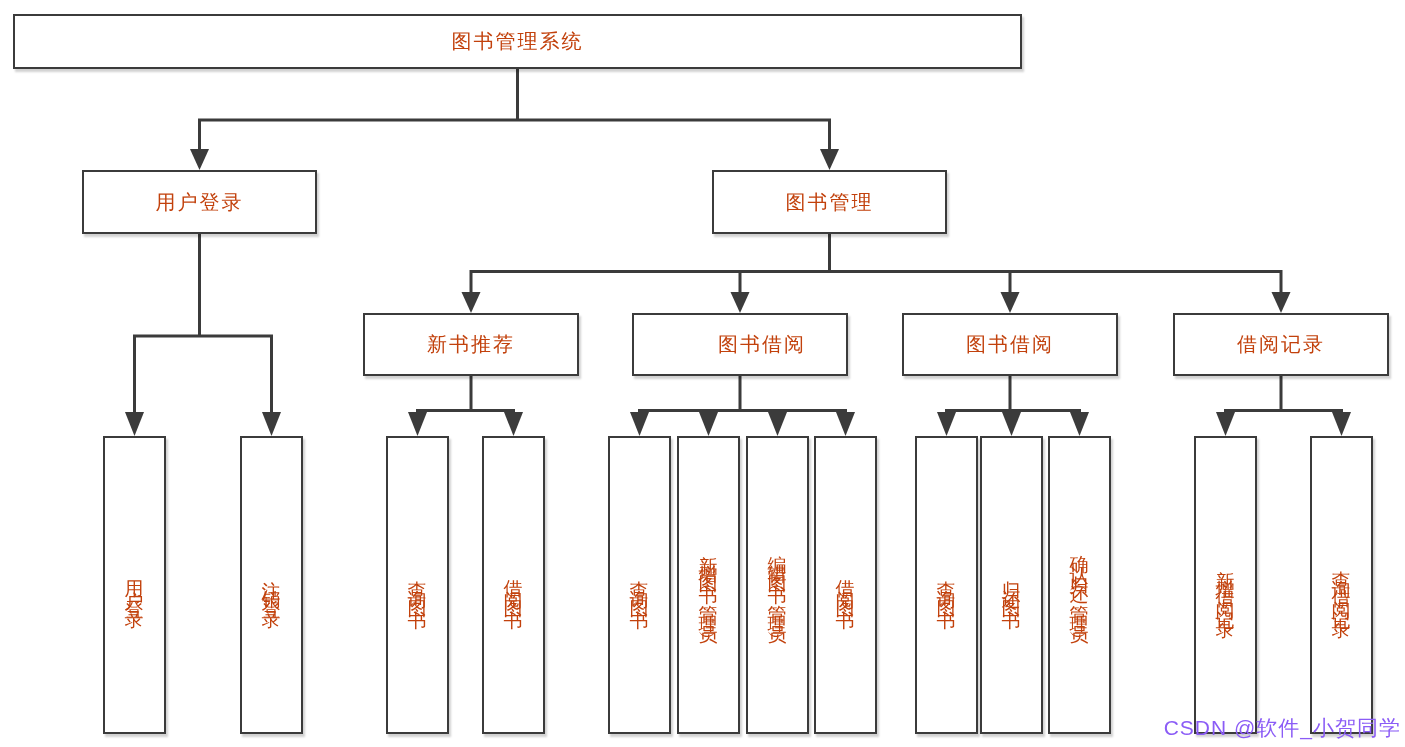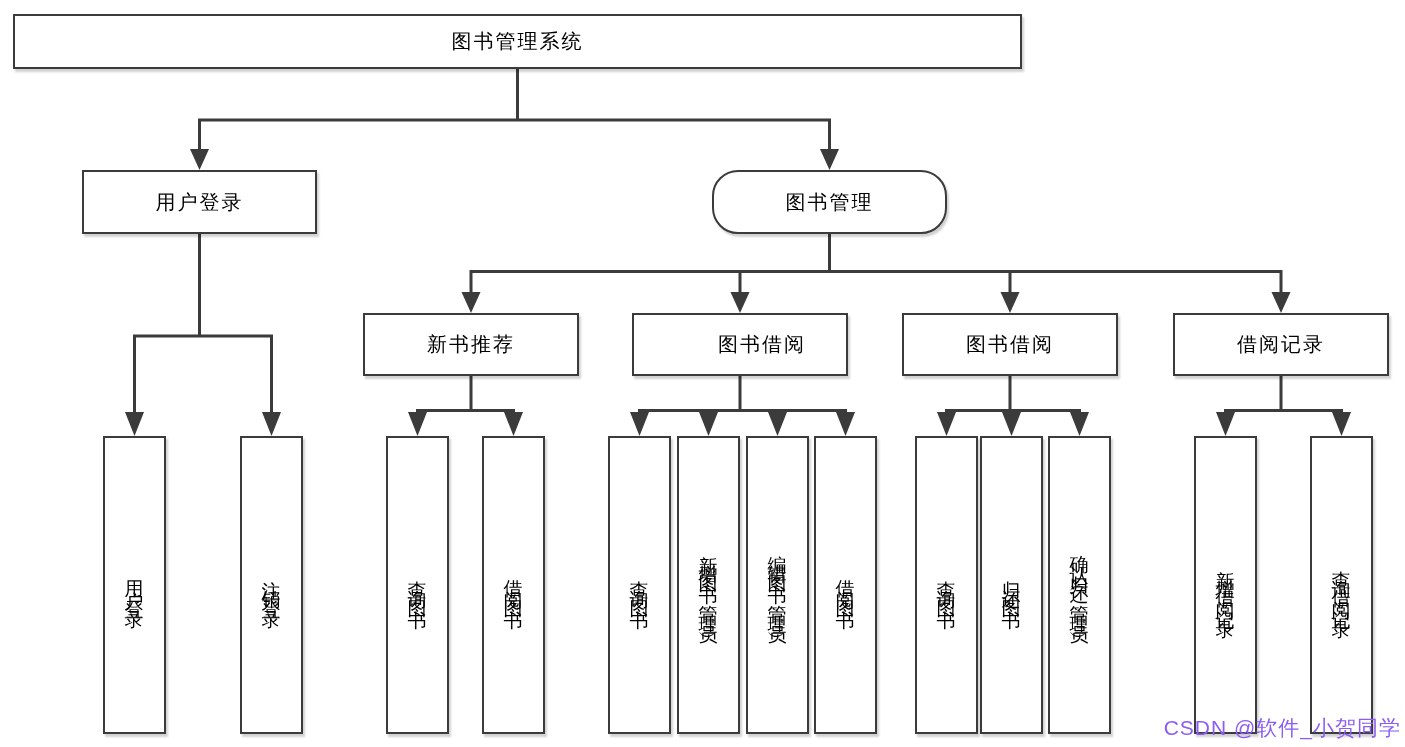--- a/index.html
+++ b/index.html
@@ -21,30 +21,30 @@
     z-index: 0;
   }
 
   .node {
     position: absolute;
     background: #ffffff;
     border: 2.5px solid #3b3b3b;
     display: flex;
     align-items: center;
     justify-content: center;
-    color: #000000;
+    color: #c2410c;
     z-index: 1;
     box-shadow: 2px 3px 2px rgba(0,0,0,0.18);
   }
 
   .h-node { font-size: 20px; letter-spacing: 2px; }
 
   .root-node  { left: 13px;   top: 14px;  width: 1009px; height: 55px; }
   .l2a        { left: 82px;   top: 170px; width: 235px;  height: 64px; }
-  .l2b        { left: 712px;  top: 170px; width: 235px;  height: 64px; border-radius: 26px; }
+  .l2b        { left: 712px;  top: 170px; width: 235px;  height: 64px; }
 
   .l3 { top: 313px; width: 216px; height: 63px; }
   .l3a { left: 363px; }
   .l3b { left: 632px; padding-left: 44px; }
   .l3c { left: 902px; }
   .l3d { left: 1173px; }
 
   .leaf {
     top: 436px;
     width: 63px;

